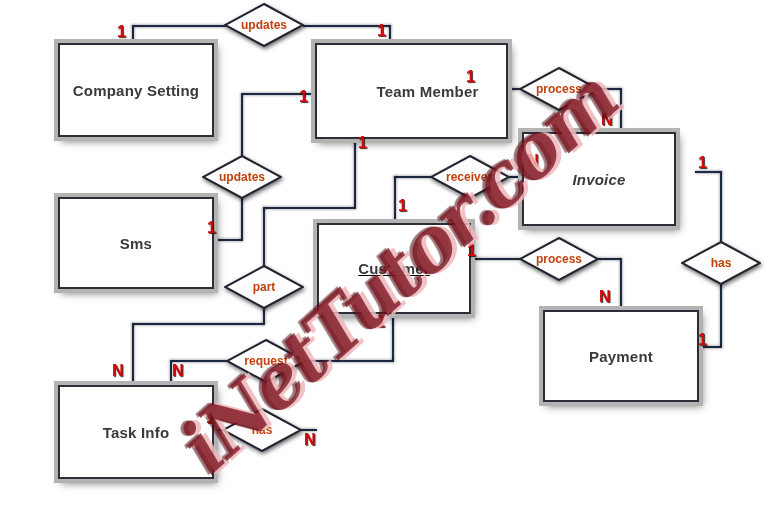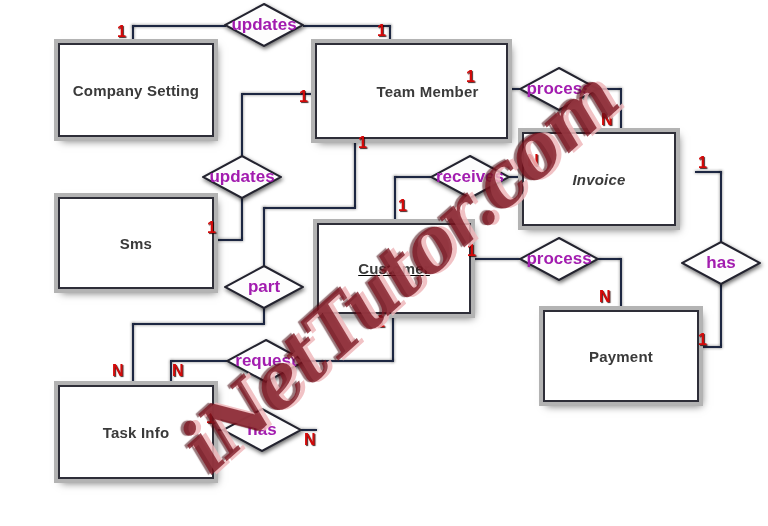--- a/index.html
+++ b/index.html
@@ -19,21 +19,21 @@
   
   .seg{position:absolute;background:#1d2742;z-index:3;box-shadow:0 0 3px rgba(0,0,0,0.55);}
   .h{height:2px;}
   .v{width:2px;}
   
   .rel{position:absolute;width:80px;height:44px;z-index:6;filter:drop-shadow(1px 2px 2px rgba(0,0,0,0.6));}
   .rel svg{position:absolute;left:0;top:0;}
   .rel polygon{fill:#fdfdfd;stroke:#23232f;stroke-width:2px;}
   .rel span{
     position:absolute;left:0;top:0;width:80px;height:44px;display:flex;align-items:center;justify-content:center;
-    font-weight:bold;font-size:17px;color:#a21caf;z-index:2;
+    font-weight:bold;font-size:12px;color:#c2410c;z-index:2;
   }
   
   .card{
     position:absolute;font-weight:bold;font-size:16px;color:#d40909;z-index:12;
     text-shadow:1px 1px 1px rgba(40,0,0,0.85);line-height:1;
   }
   
   .watermark{
     position:absolute;left:115px;top:222px;width:566px;height:100px;
     display:flex;align-items:center;justify-content:center;

